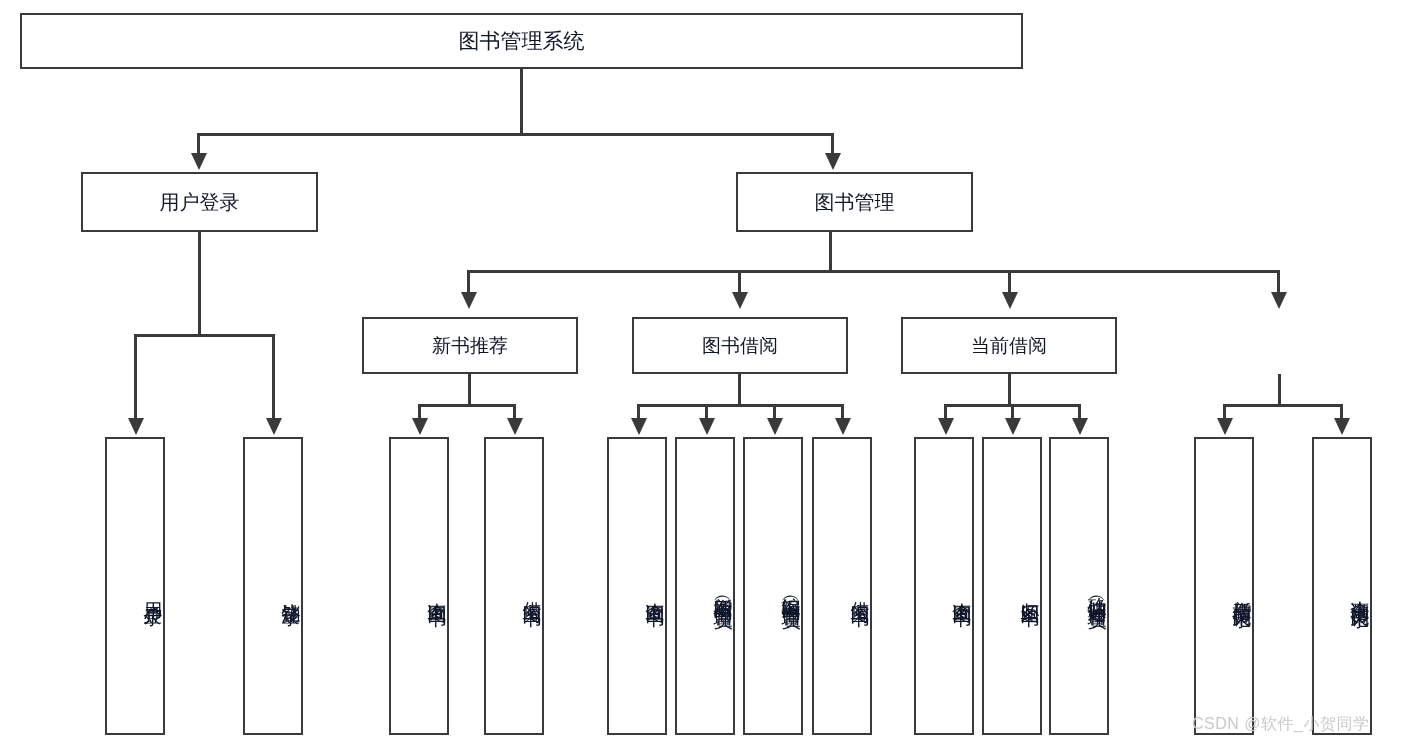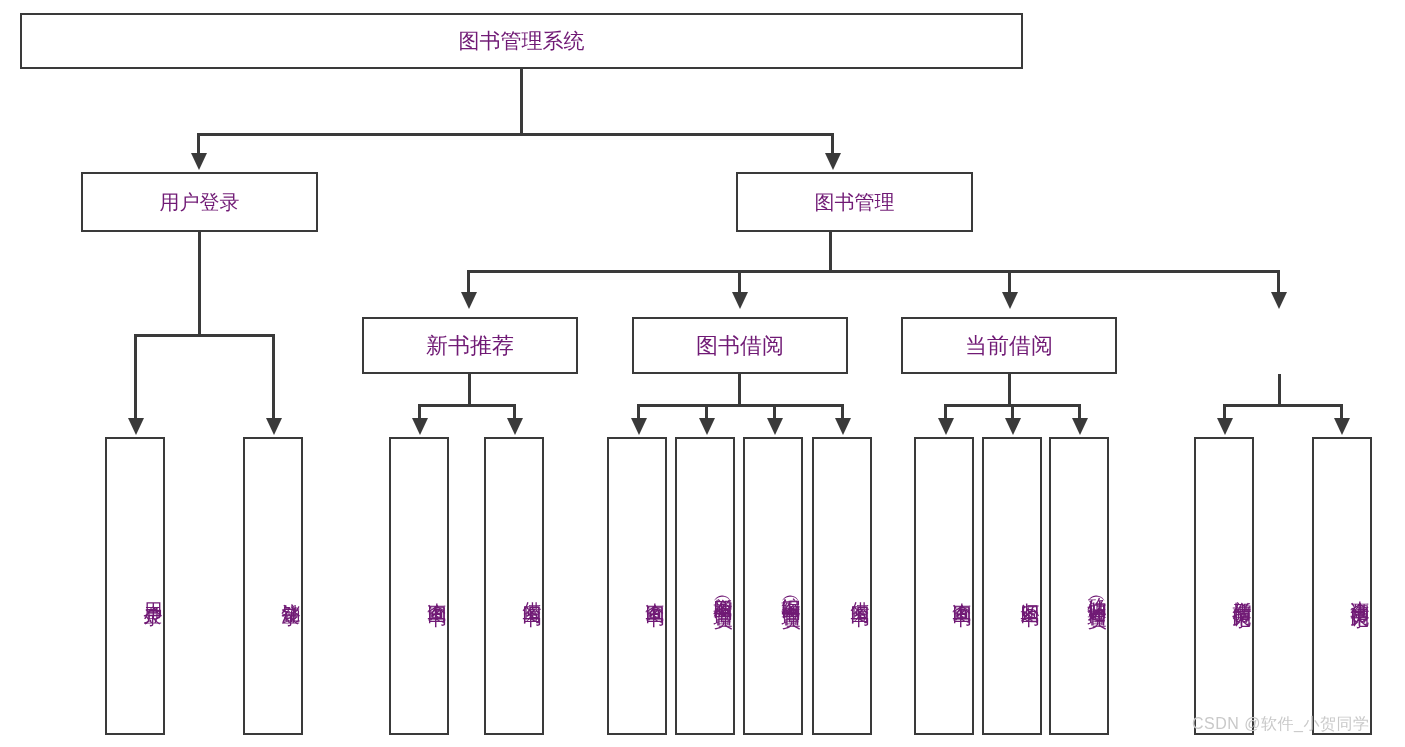--- a/index.html
+++ b/index.html
@@ -18,25 +18,25 @@
     overflow: hidden;
   }
   .node {
     position: absolute;
     box-sizing: border-box;
     border: 2px solid #3a3a3a;
     background: #ffffff;
     display: flex;
     align-items: center;
     justify-content: center;
-    color: #701a75;
+    color: #0f172a;
   }
   .node.level0 { font-size: 21px; }
   .node.level1 { font-size: 20px; }
-  .node.level2 { font-size: 22px; }
+  .node.level2 { font-size: 19px; }
   .node.leaf {
     writing-mode: vertical-rl;
     text-orientation: upright;
     letter-spacing: 2px;
     font-size: 19px;
     line-height: 1.1;
     padding-top: 10px;
     align-items: flex-start;
     justify-content: center;
     white-space: nowrap;

